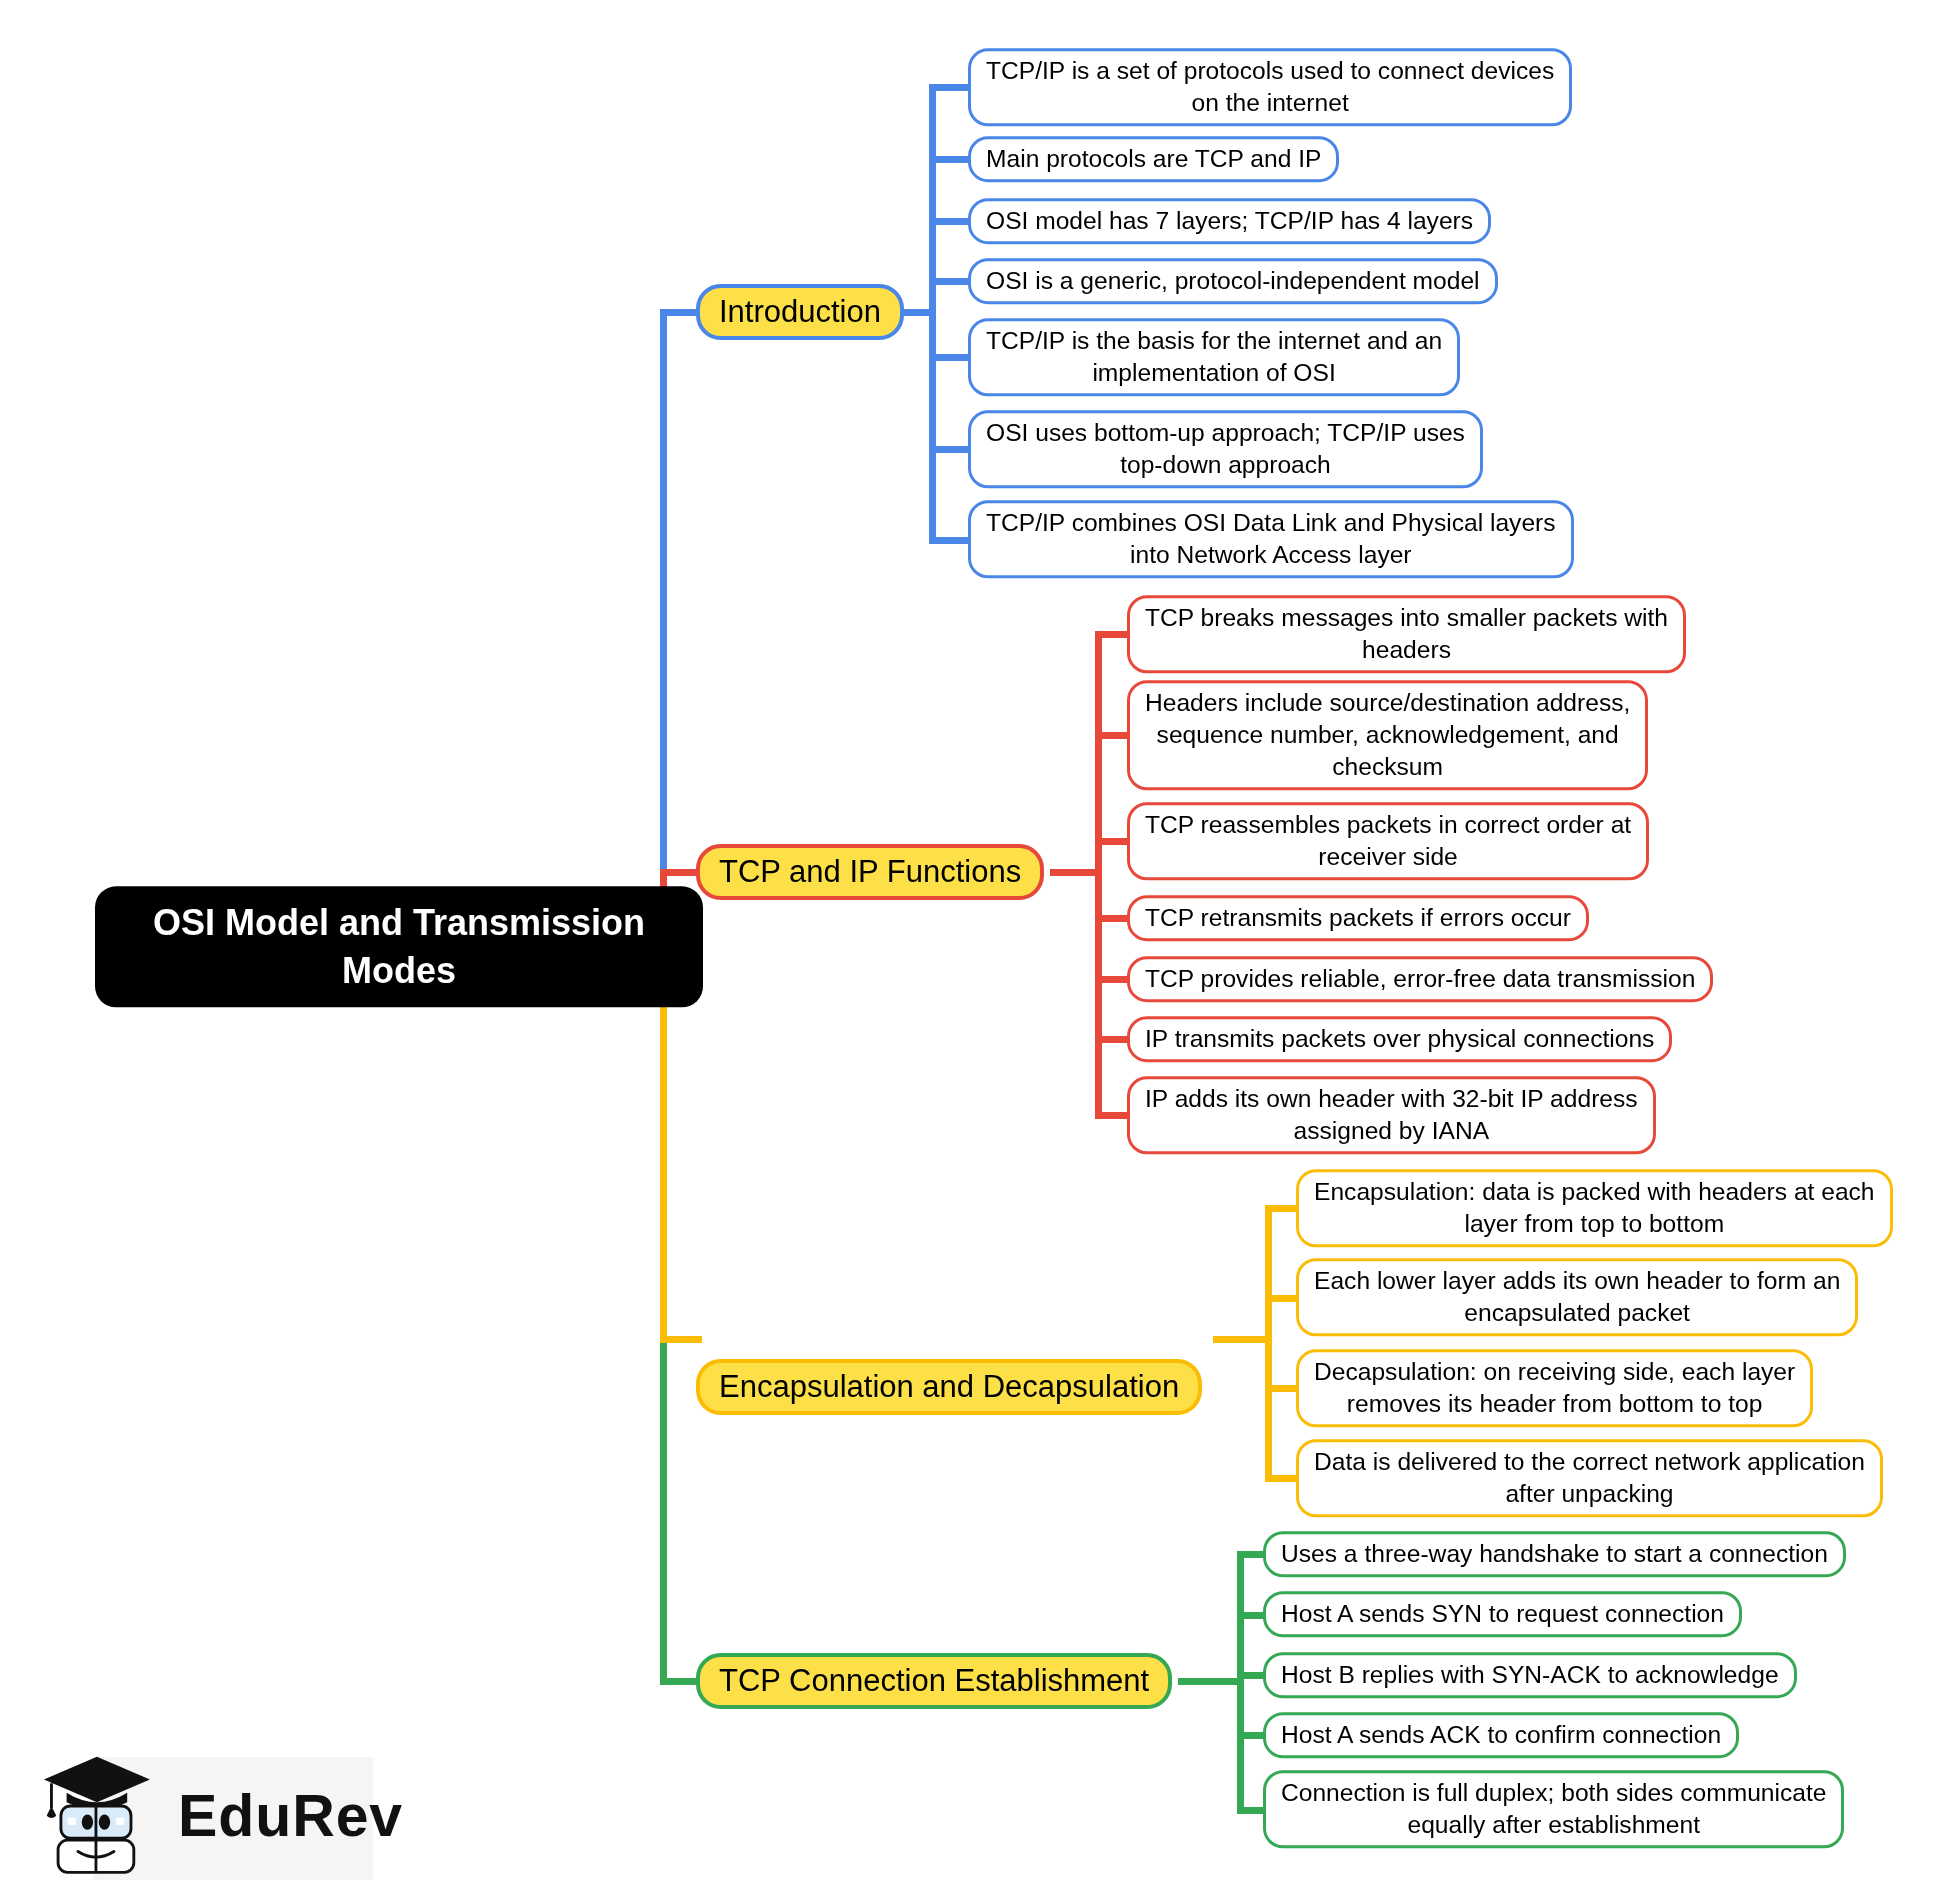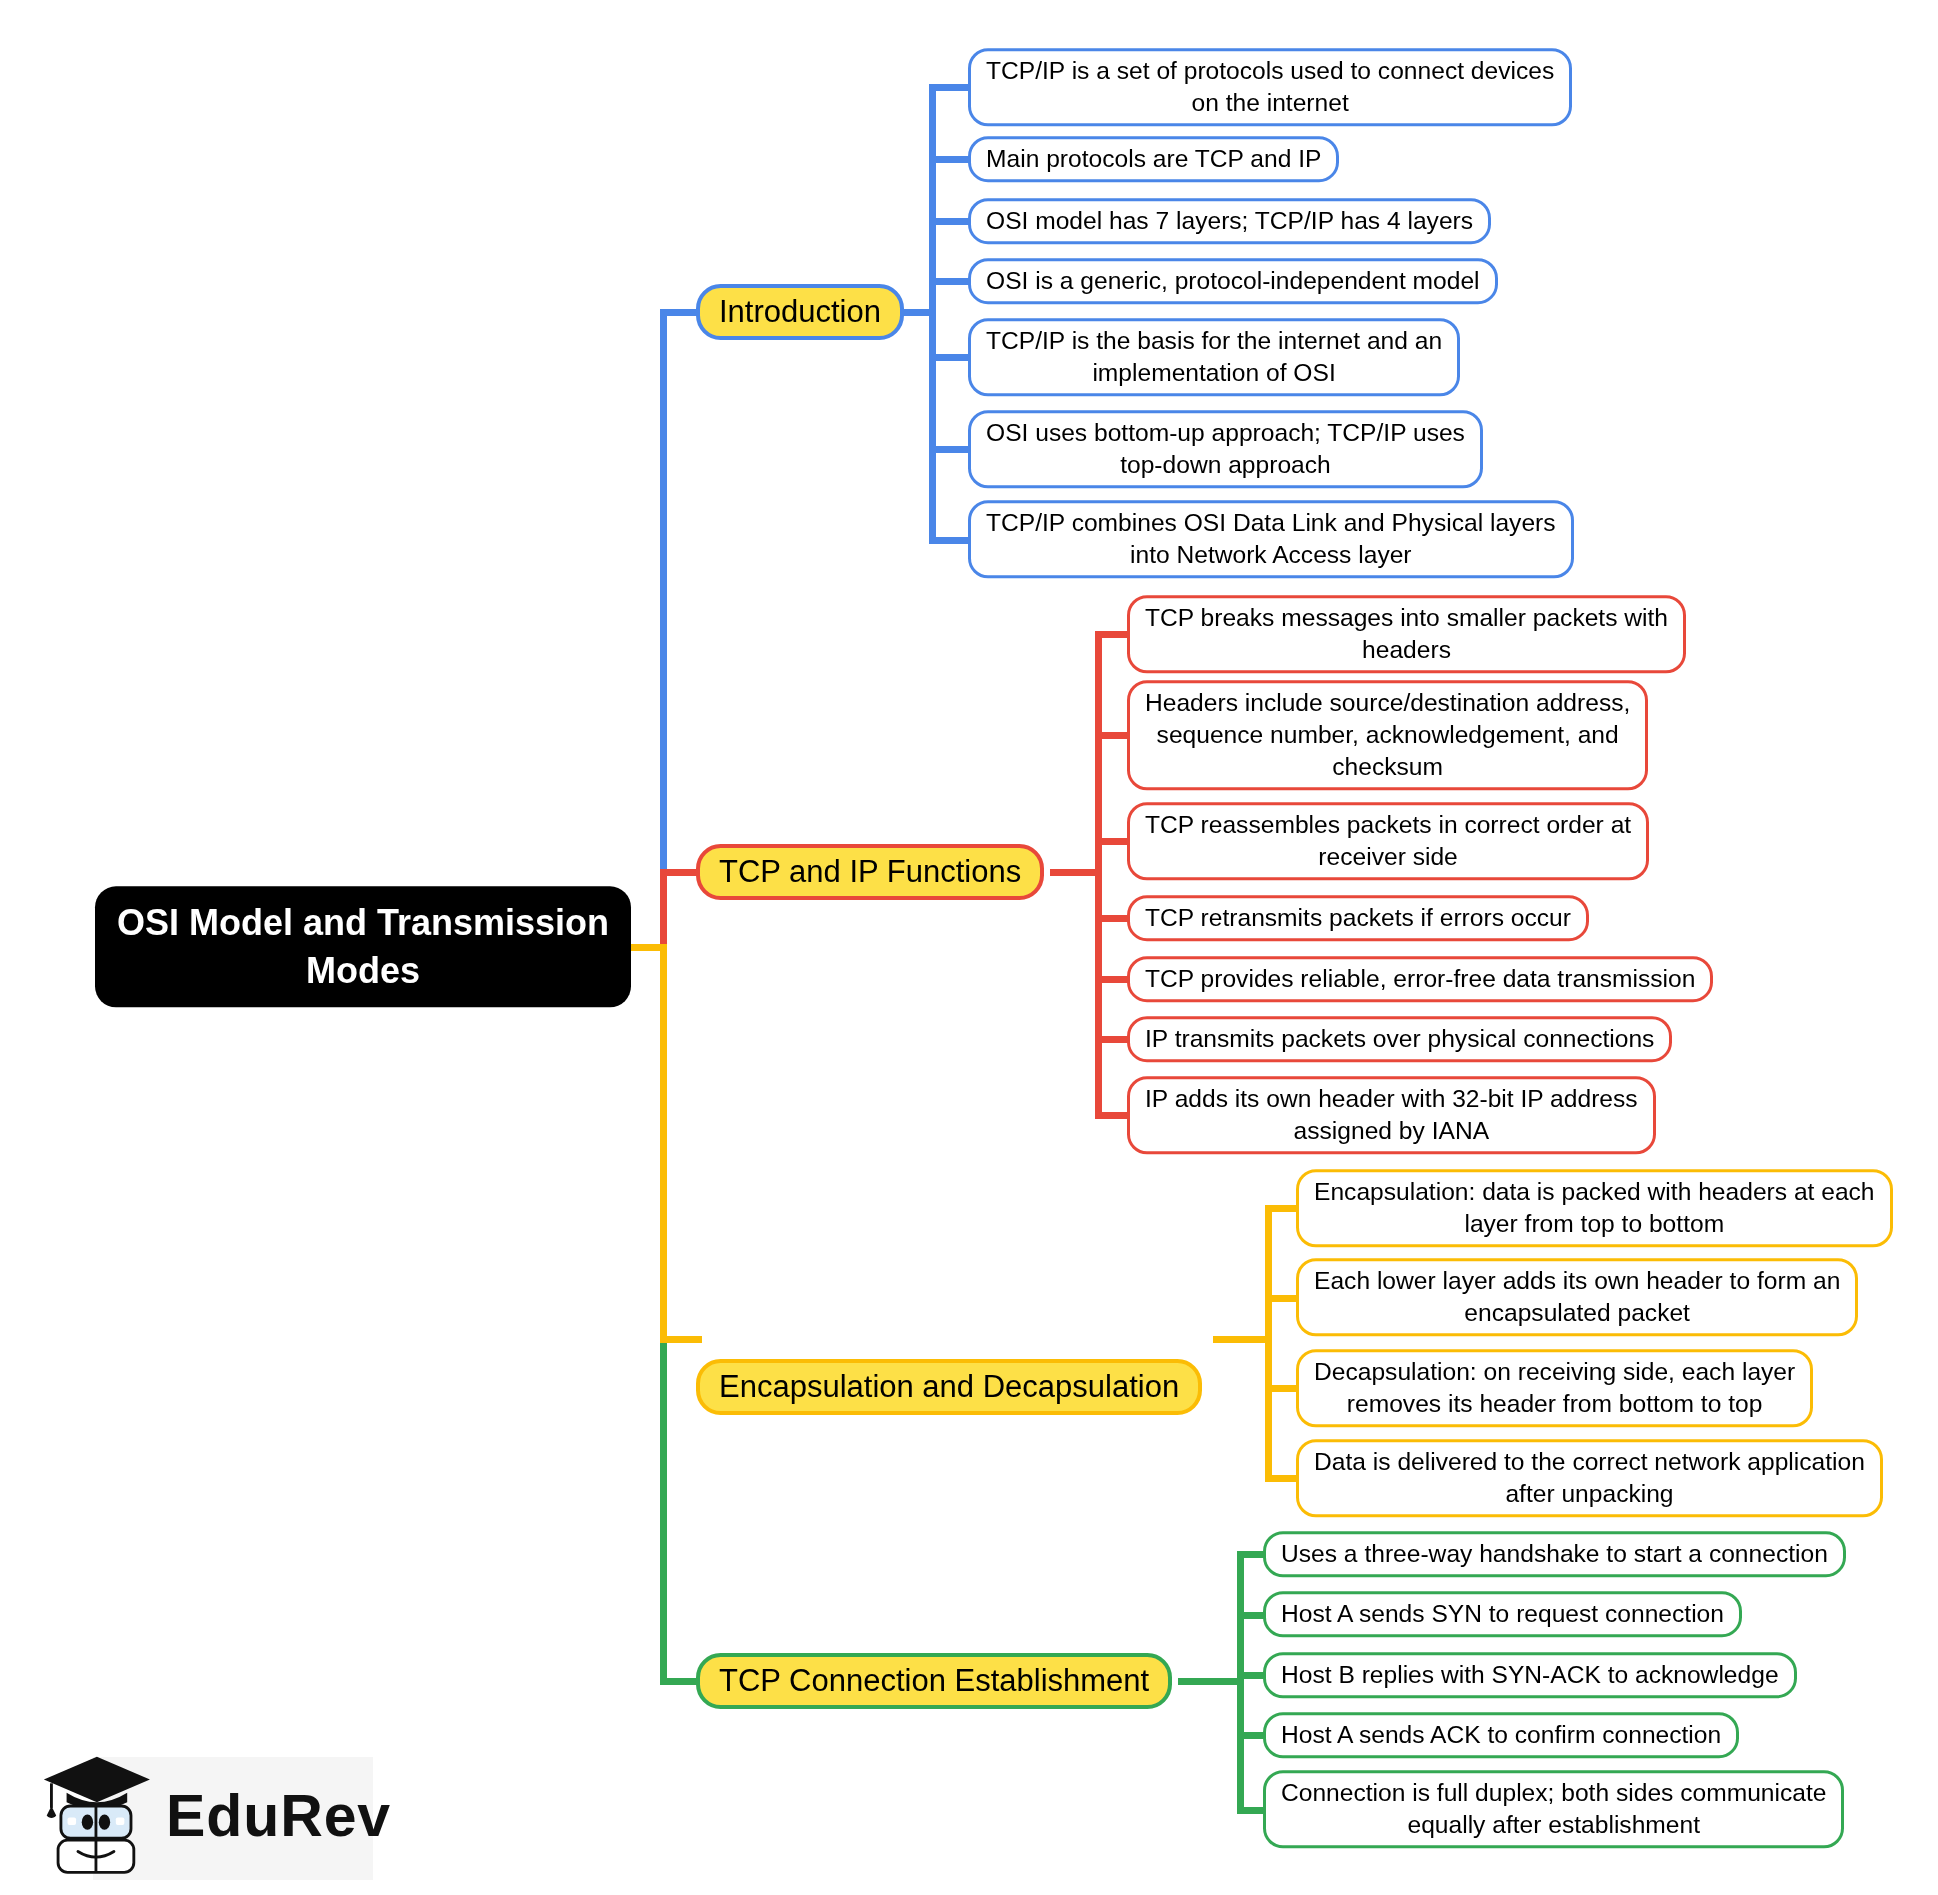--- a/index.html
+++ b/index.html
@@ -9,21 +9,21 @@
   }
   .line{position:absolute;z-index:1;}
   .line.h{height:6.6px;}
   .line.v{width:6.6px;}
   .c-blue{background:var(--blue,#4a86e8);}
   .c-red{background:var(--red,#e8483a);}
   .c-yellow{background:var(--yellow,#fbbc05);}
   .c-green{background:var(--green,#34a853);}
 
   .root{
-    position:absolute;z-index:3;left:95px;top:947px;width:536px;
+    position:absolute;z-index:3;left:95px;top:947px;width:608px;
     transform:translateY(-50%);
     background:var(--root_bg,#000);color:var(--root_text,#fff);
     font-size:36px;font-weight:bold;line-height:1.32;
     text-align:center;white-space:pre-line;
     padding:13.2px 19px;border-radius:21px;box-sizing:border-box;
   }
   .branch{
     position:absolute;z-index:2;left:696px;transform:translateY(-50%);
     background:#fde047;border-style:solid;border-width:4.7px;border-radius:24.6px;
     font-size:31px;line-height:1.25;padding:4.7px 19px;white-space:nowrap;
@@ -37,21 +37,21 @@
   .b-blue{border-color:var(--blue,#4a86e8);}
   .b-red{border-color:var(--red,#e8483a);}
   .b-yellow{border-color:var(--yellow,#fbbc05);}
   .b-green{border-color:var(--green,#34a853);}
 
   .logo{position:absolute;left:38px;top:1753px;z-index:2;display:flex;align-items:center;}
   .logo-bg{position:absolute;left:93px;top:1757px;width:280px;height:123px;background:#f5f5f5;z-index:1;}
   .logo svg{position:relative;z-index:2;}
   .logo-text{
     position:relative;z-index:2;font-size:59px;font-weight:bold;color:#111;
-    margin-left:14px;letter-spacing:0.9px;
+    margin-left:26px;letter-spacing:0.9px;
   }
 </style>
 </head>
 <body>
 
 <div class="canvas">
 
   <div class="line v c-blue" style="left:660px;top:309px;height:565px;"></div>
   <div class="line v c-red" style="left:660px;top:869px;height:80px;"></div>
   <div class="line v c-yellow" style="left:660px;top:944px;height:396px;"></div>

